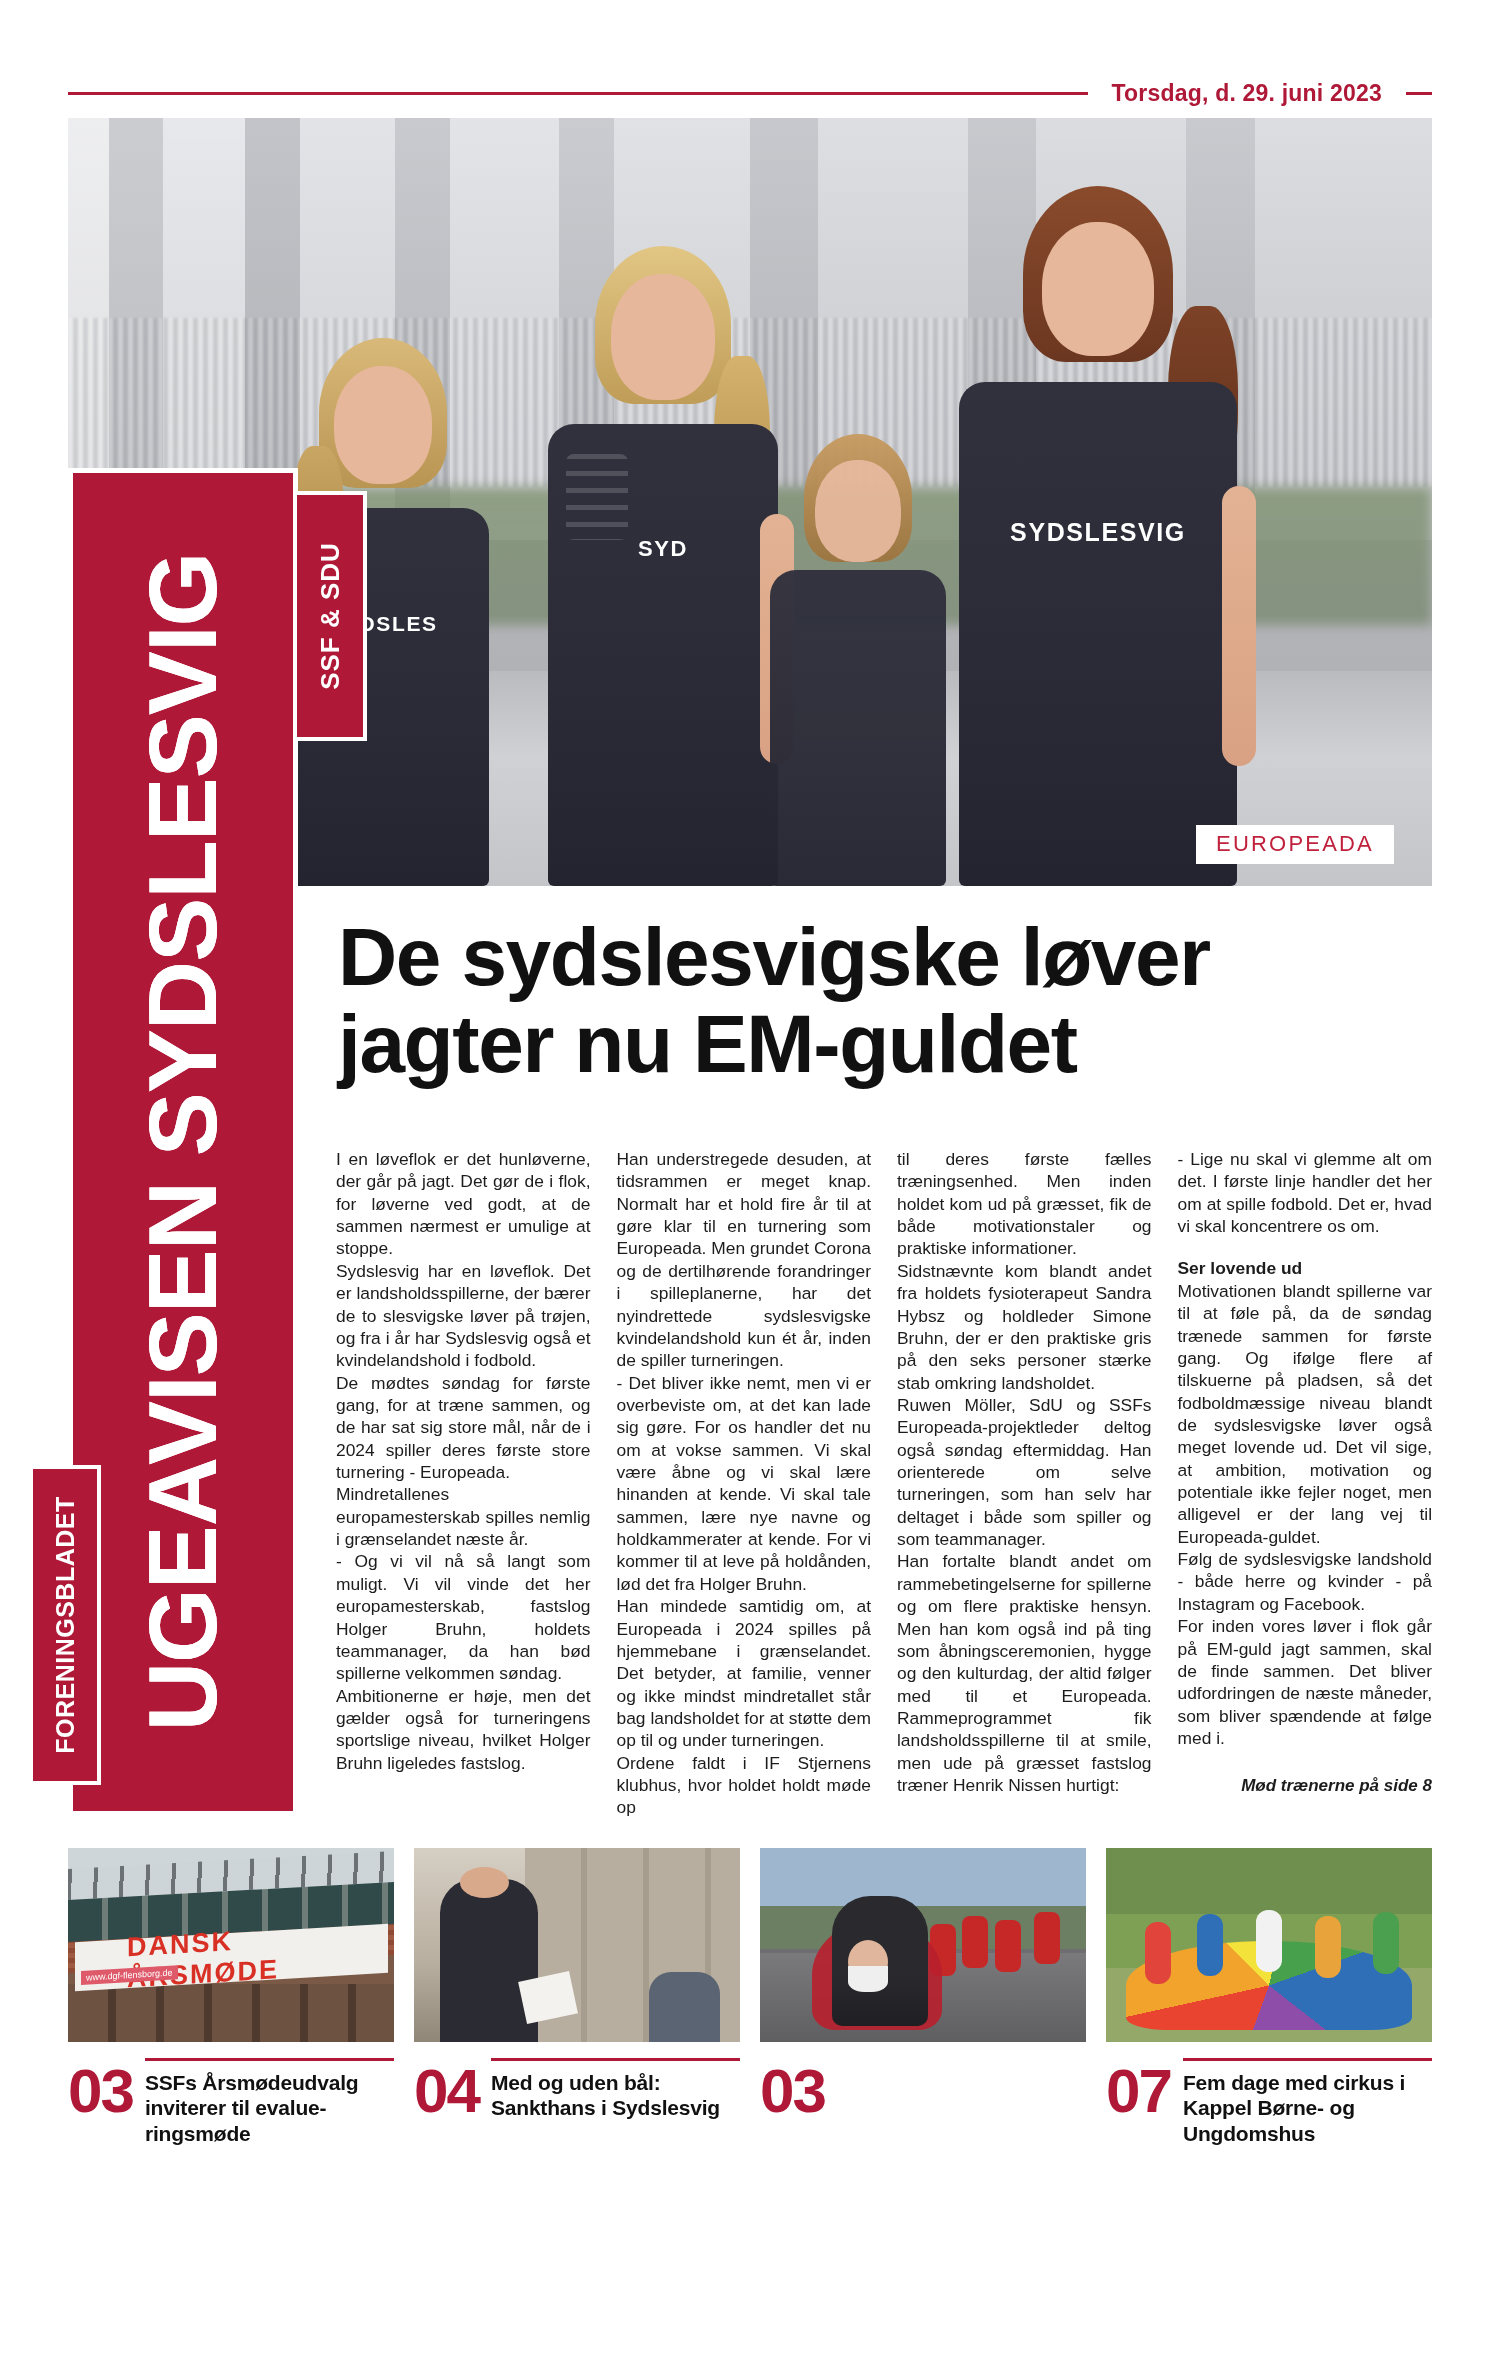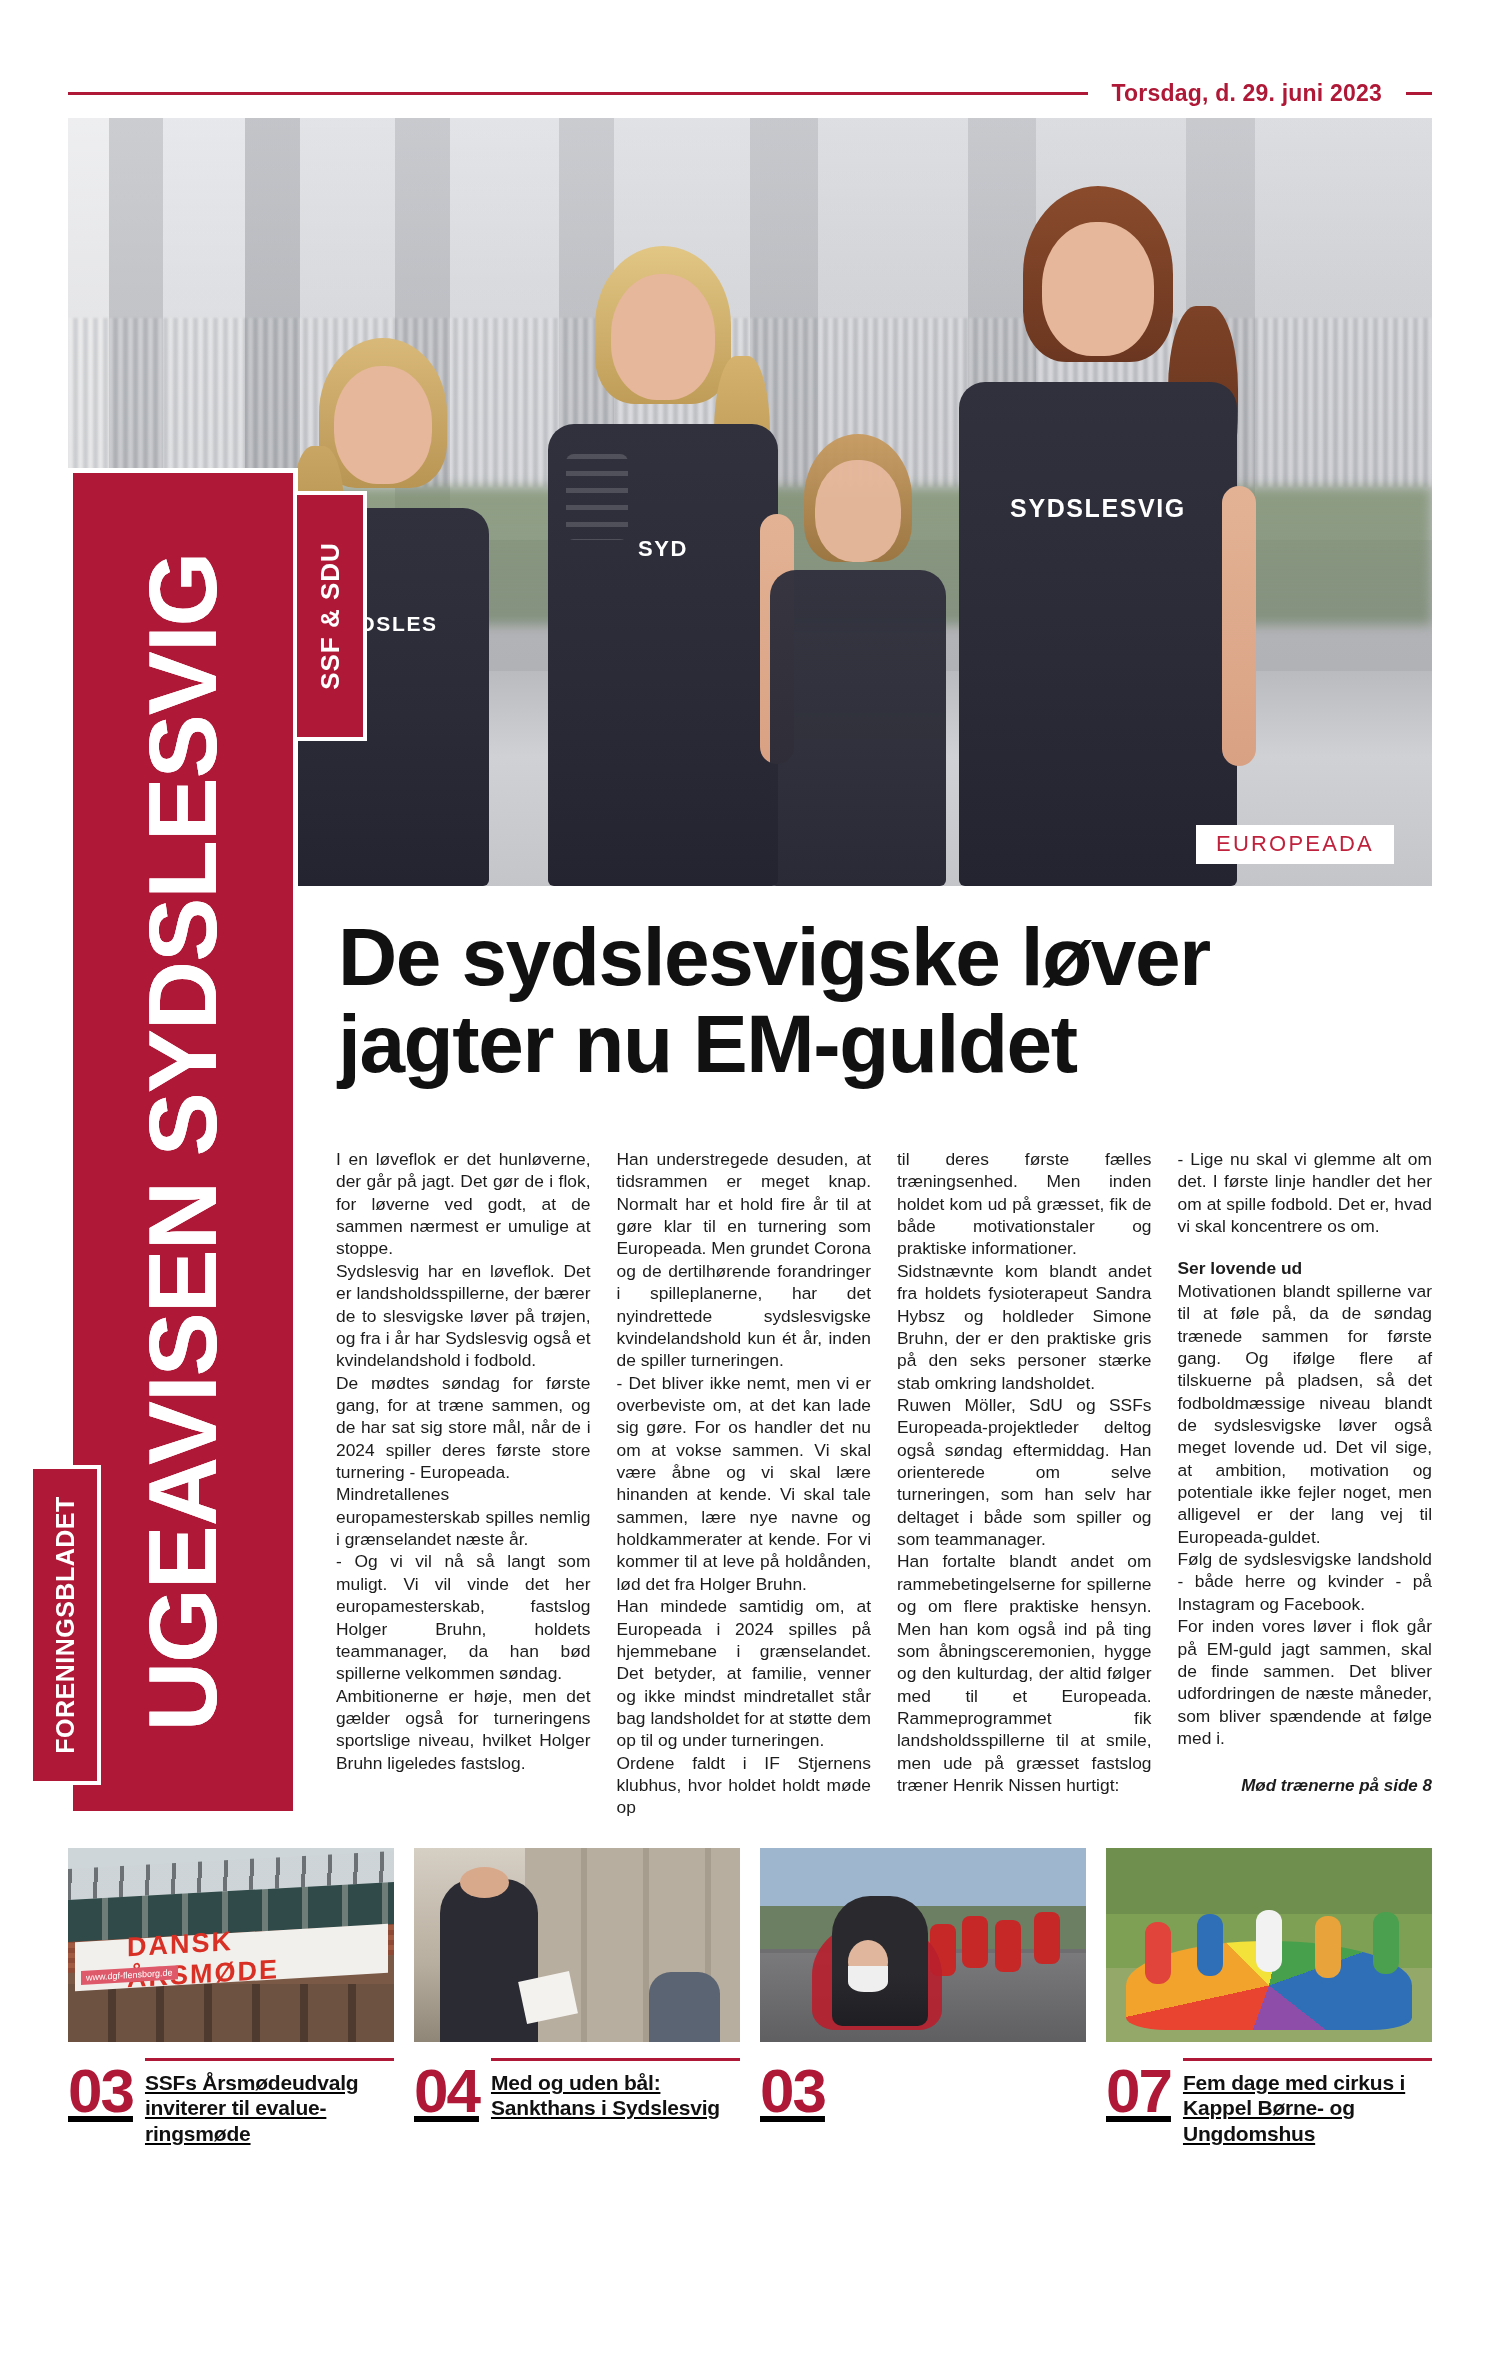--- a/index.html
+++ b/index.html
@@ -262,21 +262,20 @@
     width: 326px;
     height: 194px;
     overflow: hidden;
     position: relative;
   }
   .teaser-body {
     display: flex;
     align-items: flex-start;
     gap: 12px;
     margin-top: 16px;
-    text-decoration: underline;
   }
   .teaser-num {
     color: #AF1836;
     font-size: 62px;
     font-weight: bold;
     line-height: 0.88;
     letter-spacing: -2px;
     flex: 0 0 auto;
     padding-top: 6px;
   }
@@ -387,21 +386,21 @@
       <div class="hair" style="top:18px;width:108px;height:128px;background:linear-gradient(180deg,#c89c62,#9d7540);"></div>
       <div class="head" style="top:44px;width:86px;height:102px;"></div>
       <div class="torso" style="top:154px;width:176px;height:316px;"></div>
     </div>
 
     <div class="pl" style="left:880px;width:300px;height:700px;">
       <div class="hair" style="top:0;width:150px;height:176px;background:linear-gradient(180deg,#8a4b2c,#6b3620);"></div>
       <div class="head" style="top:36px;width:112px;height:134px;"></div>
       <div class="pony" style="right:10px;top:120px;width:70px;height:210px;background:linear-gradient(180deg,#7d4227,#5d2f1b);"></div>
       <div class="torso" style="top:196px;width:278px;height:504px;">
-        <div class="shirt-text" style="top:112px;font-size:25px;">SYDSLESVIG</div>
+        <div class="shirt-text" style="top:136px;font-size:25px;">SYDSLESVIG</div>
       </div>
       <div class="arm" style="right:-8px;top:300px;height:280px;"></div>
     </div>
 
     <div class="europeada-badge">EUROPEADA</div>
   </div>
 
   <div class="masthead">
     <div class="masthead-title">UGEAVISEN SYDSLESVIG</div>
     <div class="masthead-kicker">

